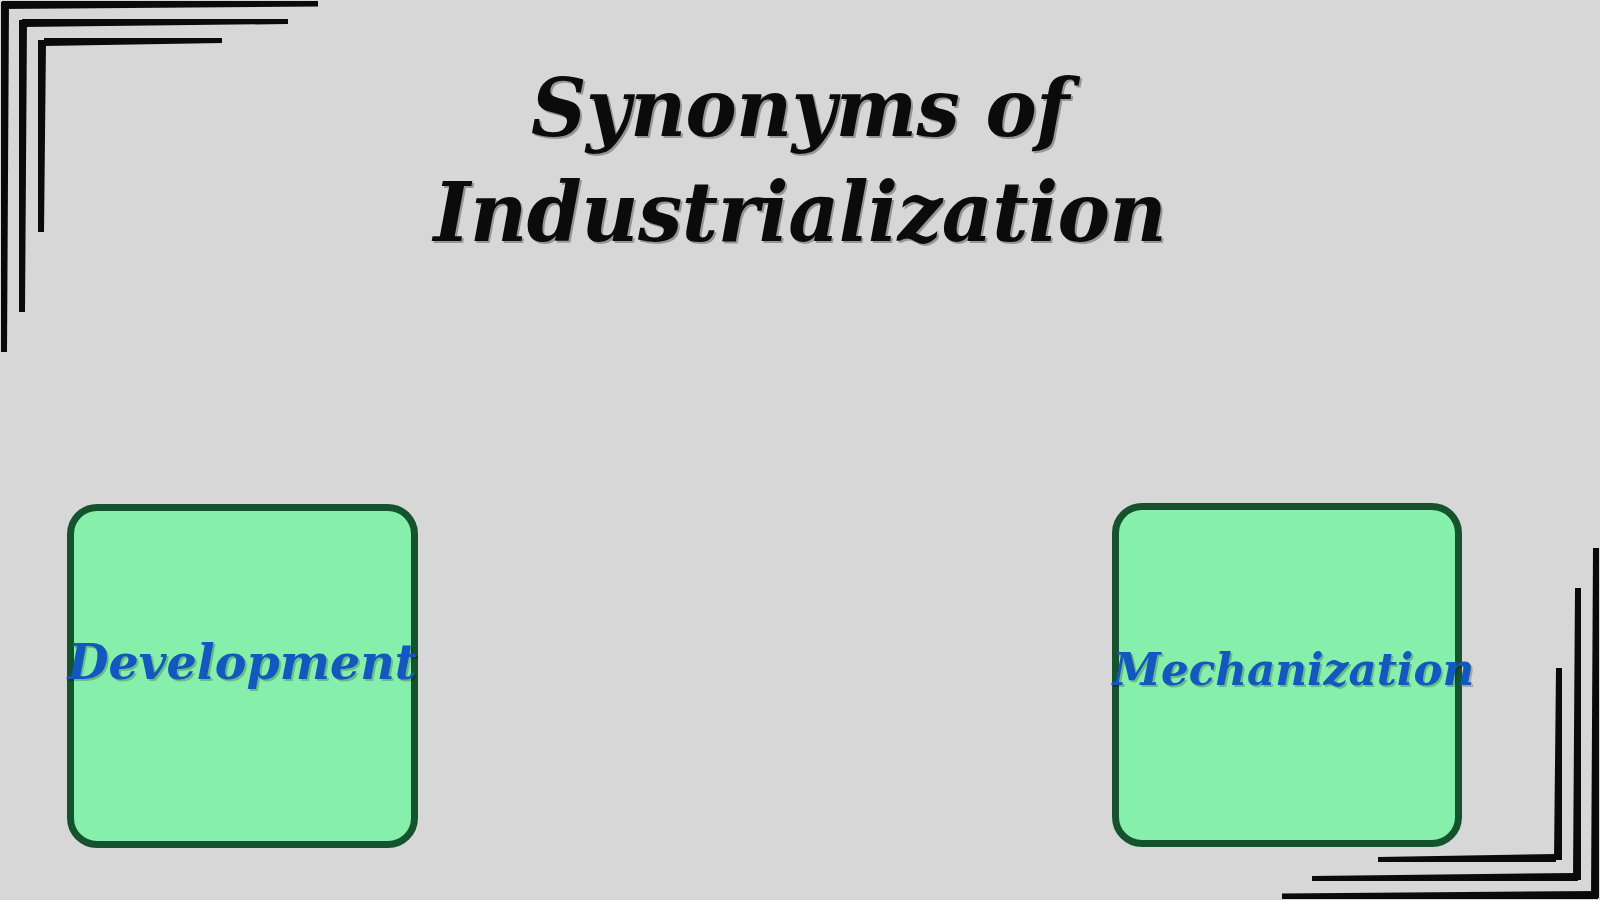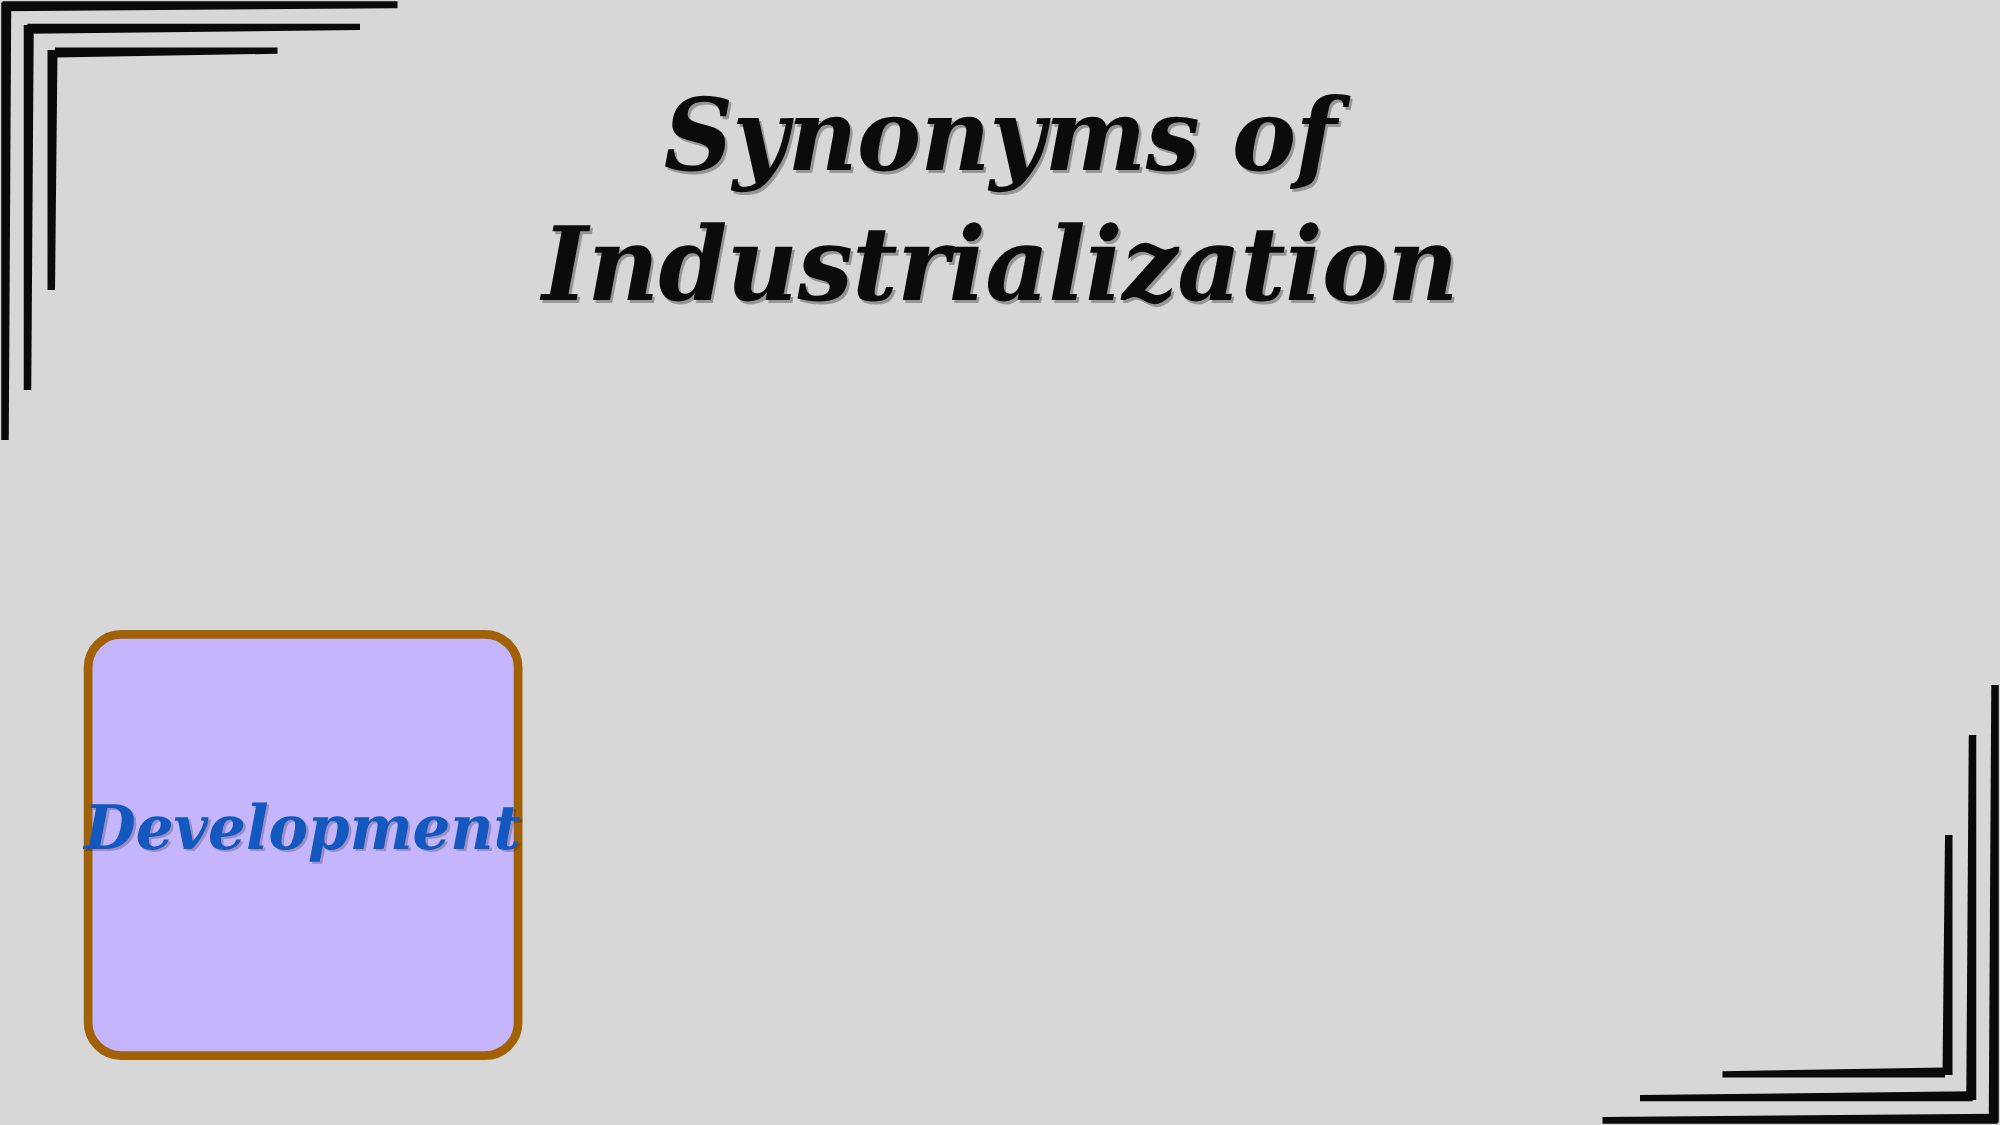--- a/index.html
+++ b/index.html
@@ -83,22 +83,22 @@
   .cards-row {
     position: absolute;
     left: 0;
     top: 503px;
     width: 1600px;
     height: 345px;
   }
 
   .synonym-card {
     position: absolute;
-    background: #c4b5fd;
-    border: 7px solid #a16207;
+    background: #86efac;
+    border: 7px solid #14532d;
     border-radius: 30px;
     display: flex;
     align-items: center;
     justify-content: center;
     overflow: visible;
   }
 
   .synonym-card.card-1 {
     left: 67px;
     top: 1px;
@@ -186,16 +186,19 @@
     <span class="title-line line-2">Industrialization</span>
   </div>
 
   <div class="cards-row">
 
     <div class="synonym-card card-1">
       <span class="card-label">Development</span>
     </div>
 
 
+    <div class="synonym-card card-3">
+      <span class="card-label">Mechanization</span>
+    </div>
 
   </div>
 
 </div>
 
 </body></html>

